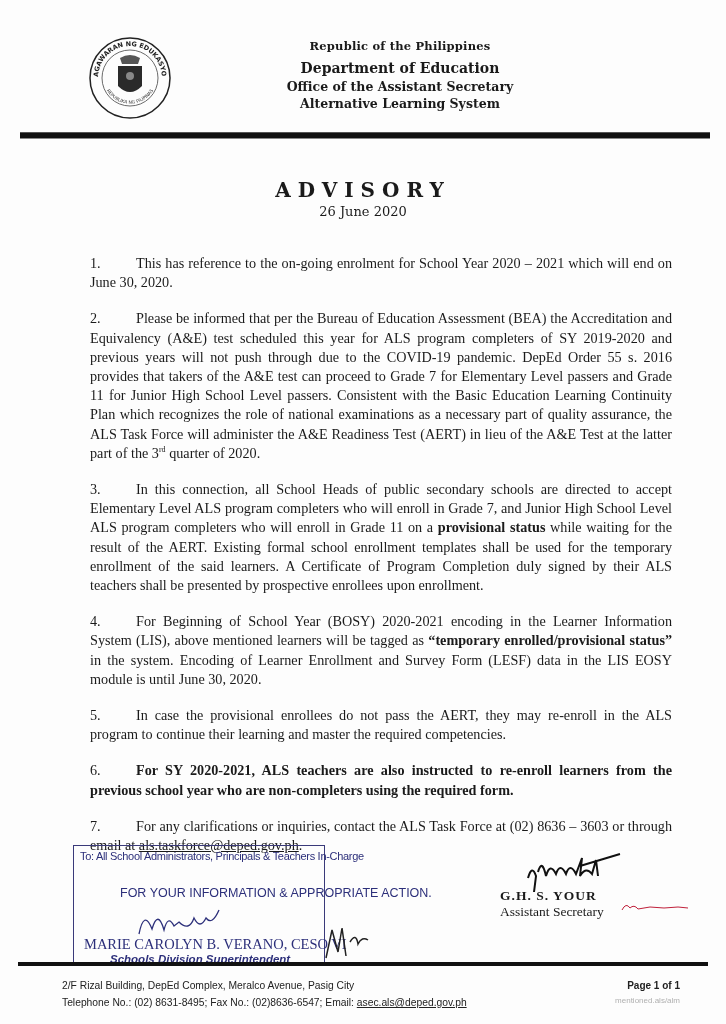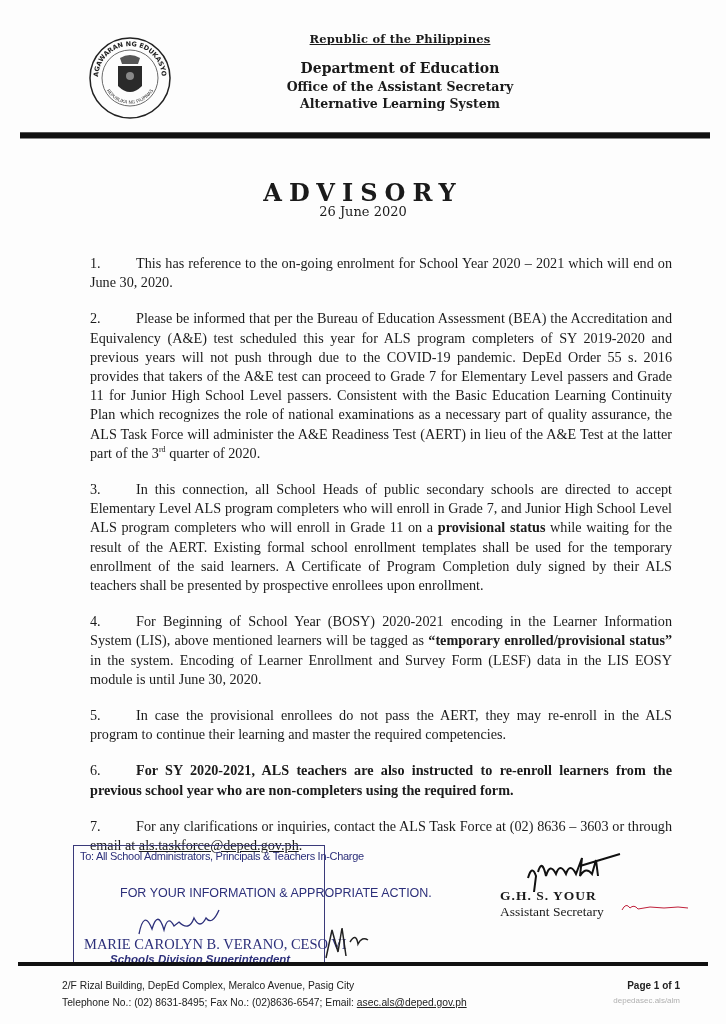--- a/index.html
+++ b/index.html
@@ -2,28 +2,28 @@
 <html><head>
 <meta charset="utf-8">
 <style>
   html, body { margin:0; padding:0; }
   body { width:726px; height:1024px; background:#fdfdfd; position:relative; overflow:hidden;
          font-family:"DejaVu Serif", serif; color:#1a1a1a; }
   .abs { position:absolute; }
   
   #seal { left:88px; top:36px; width:84px; height:84px; }
   .hdr { left:200px; width:400px; text-align:center; }
-  #hdr-republic { top:32px; font-size:11.5px; font-family:"DejaVu Serif", serif; font-weight:bold; letter-spacing:0.2px;text-decoration:underline; }
+  #hdr-republic { top:39px; font-size:11.5px; font-family:"DejaVu Serif", serif; font-weight:bold; letter-spacing:0.2px; }
   #hdr-dept { top:60px; font-size:14px; font-weight:bold; }
   #hdr-office { top:79px; font-size:12.5px; font-weight:bold; }
   #hdr-als { top:96px; font-size:12.5px; font-weight:bold; }
   #top-rule { left:20px; top:132px; width:690px; height:5px; background:#111;
               border-top:1px solid #555; box-shadow:0 1px 0 #888; }
   
-  #title { left:0; width:726px; top:178px; text-align:center; font-size:24px; font-weight:bold; letter-spacing:7px; }
+  #title { left:0; width:726px; top:178px; text-align:center; font-size:20px; font-weight:bold; letter-spacing:7px; }
   #date { left:0; width:726px; top:204px; text-align:center; font-size:13px; }
   
   #body { left:90px; top:254px; width:582px; font-family:"Liberation Serif", serif; font-size:14.2px; line-height:19.2px; }
   .para { margin:0 0 17px 0; text-align:justify; }
   .num { display:inline-block; width:46px; }
   b { font-weight:bold; }
   sup { font-size:8px; line-height:0; }
   .link { text-decoration:underline; color:#1a1a1a; }
   
   #stamp { left:73px; top:845px; width:250px; height:116px; border:1.5px solid #3a3a7a;
@@ -122,13 +122,13 @@
 <div id="sig-name" class="abs">G.H.  S.  YOUR</div>
 <div id="sig-title" class="abs">Assistant Secretary</div>
 <svg id="sig-red" class="abs" viewBox="0 0 70 14">
   <path d="M2,10 Q6,2 10,8 Q14,4 18,9 L30,7 L44,8 L58,7 L68,8" fill="none" stroke="#c0203a" stroke-width="1"></path>
 </svg>
 
 <div id="bottom-rule" class="abs"></div>
 <div id="ft-addr" class="abs ft">2/F Rizal Building, DepEd Complex, Meralco Avenue, Pasig City</div>
 <div id="ft-contact" class="abs ft"><span>Telephone No.: (02) 8631-8495; Fax No.: (02)8636-6547; Email: </span><a id="ft-email">asec.als@deped.gov.ph</a></div>
 <div id="ft-page" class="abs ft">Page 1 of 1</div>
-<div id="ft-code" class="abs ft">depedasec.als/alm</div>
+<div id="ft-code" class="abs ft">mentioned.als/alm</div>
 
 </body></html>

